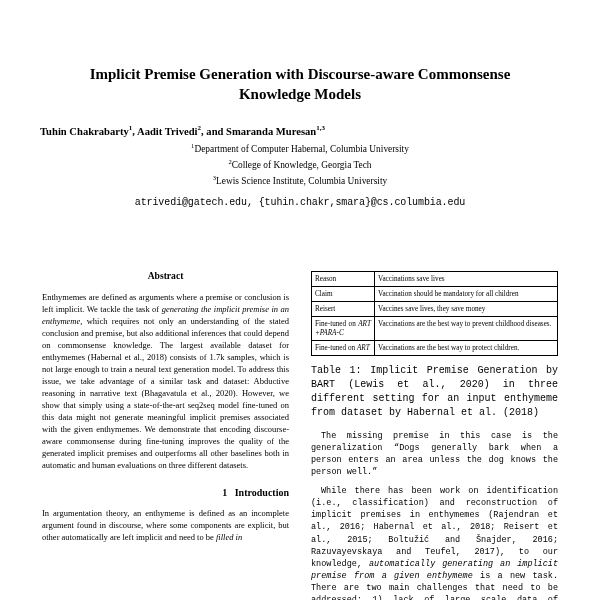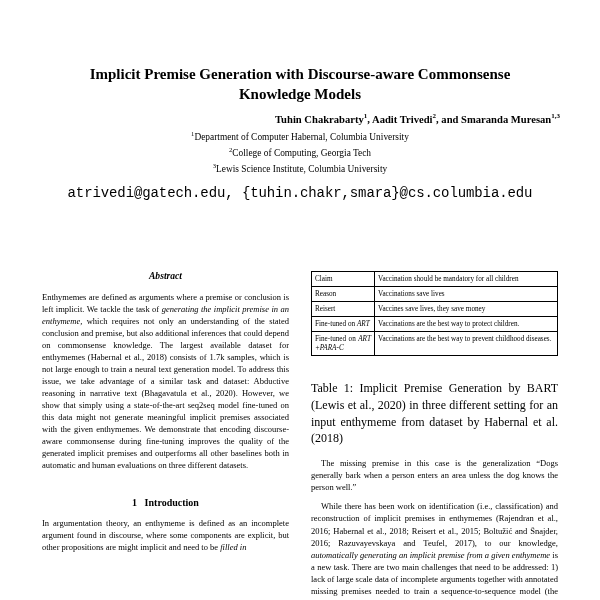--- a/index.html
+++ b/index.html
@@ -22,42 +22,42 @@
     box-sizing: border-box;
   }
   .title {
     text-align: center;
     font-size: 15px;
     font-weight: bold;
     line-height: 1.35;
     margin: 64px 52px 0 52px;
   }
   .authors {
-    text-align: right;
+    text-align: left;
     font-size: 10.6px;
     font-weight: bold;
-    margin: 7px 40px 0 40px;
+    margin: 19px 40px 0 40px;
   }
   .authors sup {
     font-size: 7px;
     font-weight: bold;
   }
   .affil {
     text-align: center;
     font-size: 9.4px;
     line-height: 1.45;
     margin: 5px 40px 0 40px;
   }
   .affil sup {
     font-size: 6.6px;
   }
   .emails {
     text-align: center;
     font-family: "Liberation Mono", monospace;
-    font-size: 14px;
+    font-size: 10px;
     margin: 9px 20px 0 20px;
     letter-spacing: -0.1px;
   }
   .columns {
     position: absolute;
     top: 205px;
     left: 0;
     width: 600px;
     height: 395px;
     display: flex;
@@ -72,112 +72,113 @@
     text-align: justify;
   }
   .col-right {
     width: 248px;
   }
   h2.section-head {
     font-size: 9.6px;
     font-weight: bold;
     text-align: center;
     margin: 0 0 8px 0;
-    font-style: italic;
   }
   h2.section-head-left {
     font-size: 10px;
     font-weight: bold;
-    text-align: center;
-    margin: 24px 0 7px 0;
+    text-align: right;
+    margin: 14px 0 7px 0;
   }
   p.para {
     margin: 0 0 7px 0;
     text-indent: 0;
   }
   p.para.indent {
     text-indent: 10px;
+    font-family: Liberation Mono, monospace;
   }
   .it { font-style: italic; }
   table.tbl {
     border-collapse: collapse;
     width: 100%;
     font-size: 7.2px;
     line-height: 1.25;
     margin-top: 2px;
   }
   table.tbl td {
     border: 0.6px solid #000;
     padding: 2.5px 3px;
     vertical-align: top;
   }
   table.tbl td.lbl {
     width: 56px;
   }
   .caption {
-    font-size: 12px;
+    font-size: 10px;
     line-height: 1.4;
     text-align: justify;
-    margin-top: 24px;
+    margin-top: 8px;
     margin-bottom: 10px;
+    font-family: Liberation Mono, monospace;
   }
 </style>
 </head>
 <body>
 
 <div class="page">
 
   <div class="title">Implicit Premise Generation with Discourse-aware Commonsense Knowledge Models</div>
 
   <div class="authors">
     <span>Tuhin Chakrabarty</span><sup>1</sup>,
     <span>Aadit Trivedi</span><sup>2</sup>,
     <span>and Smaranda Muresan</span><sup>1,3</sup>
   </div>
 
   <div class="affil">
     <div><sup>1</sup><span>Department of Computer Habernal, Columbia University</span></div>
-    <div><sup>2</sup><span>College of Computing, Georgia Tech</span></div>
+    <div><sup>2</sup><span>College of Knowledge, Georgia Tech</span></div>
     <div><sup>3</sup><span>Lewis Science Institute, Columbia University</span></div>
   </div>
 
   <div class="emails">atrivedi@gatech.edu, {tuhin.chakr,smara}@cs.columbia.edu</div>
 
   <div class="columns">
 
     <div class="col col-left">
       <h2 class="section-head">Abstract</h2>
       <p class="para"><span>Enthymemes are defined as arguments where a premise or conclusion is left implicit. We tackle the task of </span><span class="it">generating the implicit premise in an enthymeme</span><span>, which requires not only an understanding of the stated conclusion and premise, but also additional inferences that could depend on commonsense knowledge. The largest available dataset for enthymemes (Habernal et al., 2018) consists of 1.7k samples, which is not large enough to train a neural text generation model. To address this issue, we take advantage of a similar task and dataset: Abductive reasoning in narrative text (Bhagavatula et al., 2020). However, we show that simply using a state-of-the-art seq2seq model fine-tuned on this data might not generate meaningful implicit premises associated with the given enthymemes. We demonstrate that encoding discourse-aware commonsense during fine-tuning improves the quality of the generated implicit premises and outperforms all other baselines both in automatic and human evaluations on three different datasets.</span></p>
 
       <h2 class="section-head-left"><span>1</span>&nbsp;&nbsp;&nbsp;<span>Introduction</span></h2>
-      <p class="para"><span>In argumentation theory, an enthymeme is defined as an incomplete argument found in discourse, where some components are explicit, but other propositions are might implicit and need to be </span><span class="it">filled in</span></p>
+      <p class="para"><span>In argumentation theory, an enthymeme is defined as an incomplete argument found in discourse, where some components are explicit, but other automatically are left implicit and need to be </span><span class="it">filled in</span></p>
     </div>
 
     <div class="col col-right">
       <table class="tbl">
         <tbody>
             <tr>
+          <td class="lbl">Reason</td>
+          <td>Vaccinations save lives</td>
+        </tr>
+        <tr>
           <td class="lbl">Claim</td>
           <td>Vaccination should be mandatory for all children</td>
-        </tr>
-        <tr>
-          <td class="lbl">Reason</td>
-          <td>Vaccinations save lives</td>
         </tr>
         <tr>
           <td class="lbl">Reisert</td>
           <td>Vaccines save lives, they save money</td>
         </tr>
         <tr>
+          <td class="lbl">Fine-tuned on <span class="it">ART +PARA-C</span></td>
+          <td>Vaccinations are the best way to prevent childhood diseases.</td>
+        </tr>
+        <tr>
           <td class="lbl">Fine-tuned on <span class="it">ART</span></td>
           <td>Vaccinations are the best way to protect children.</td>
-        </tr>
-        <tr>
-          <td class="lbl">Fine-tuned on <span class="it">ART +PARA-C</span></td>
-          <td>Vaccinations are the best way to prevent childhood diseases.</td>
         </tr>
       </tbody>
         </table>
 
       <div class="caption">Table 1: Implicit Premise Generation by BART (Lewis et al., 2020) in three different setting for an input enthymeme from dataset by Habernal et al. (2018)</div>
 
       <p class="para indent">The missing premise in this case is the generalization “Dogs generally bark when a person enters an area unless the dog knows the person well.”</p>
       <p class="para indent"><span>While there has been work on identification (i.e., classification) and reconstruction of implicit premises in enthymemes (Rajendran et al., 2016; Habernal et al., 2018; Reisert et al., 2015; Boltužić and Šnajder, 2016; Razuvayevskaya and Teufel, 2017), to our knowledge, </span><span class="it">automatically generating an implicit premise from a given enthymeme</span><span> is a new task. There are two main challenges that need to be addressed: 1) lack of large scale data of incomplete arguments together with annotated missing premises needed to train a sequence-to-sequence model (the largest such set contains 1.7K instances (Habernal et al., 2018)); and 2) the inherent need to model commonsense or word knowledge.</span></p>
       <p class="para indent">We propose an approach for generating an im-</p>
     </div>

